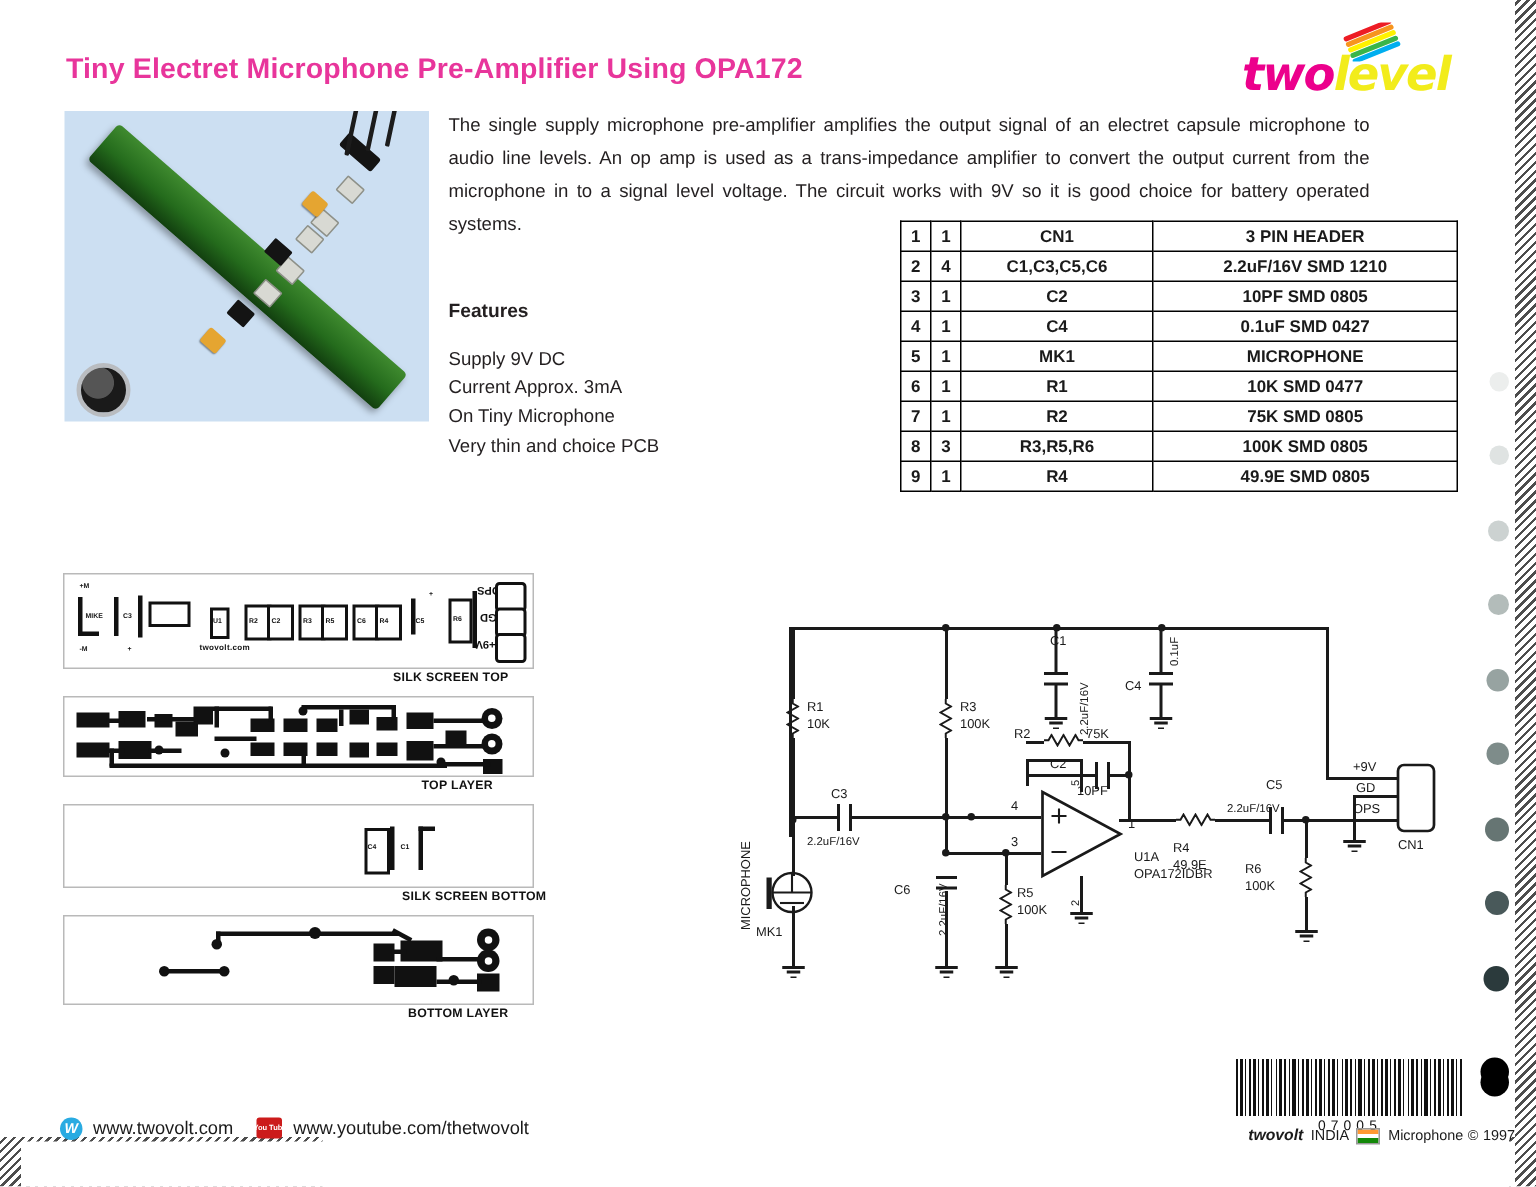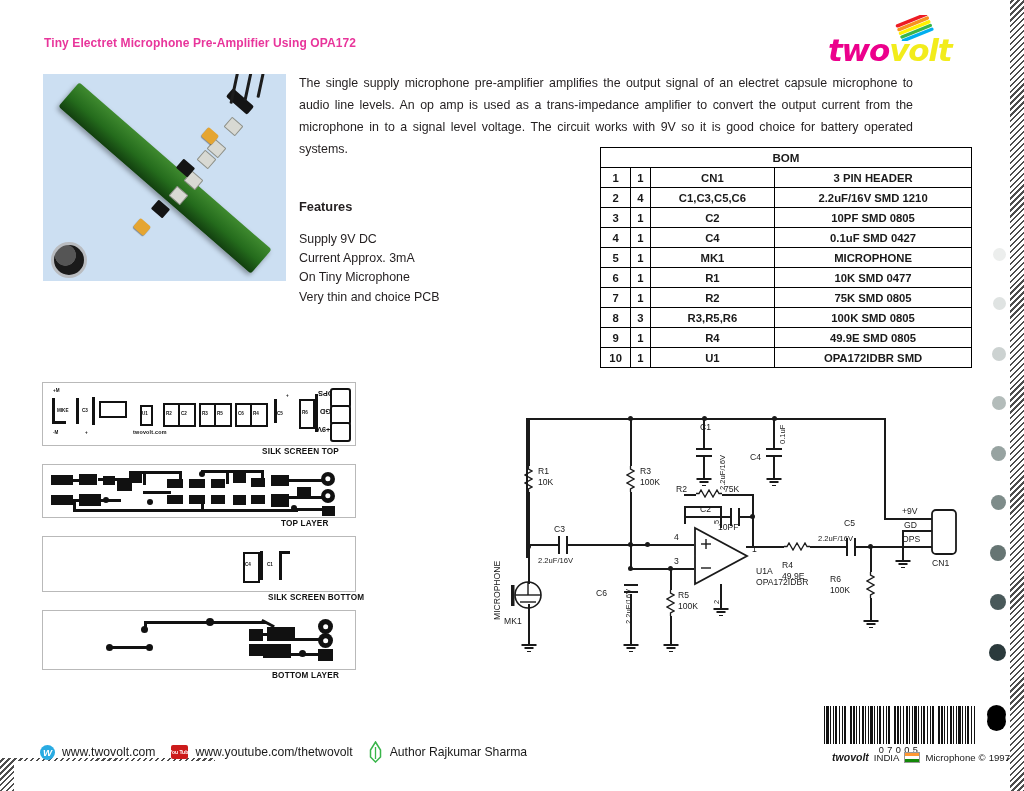--- a/index.html
+++ b/index.html
@@ -8,21 +8,21 @@
 
   
   .hatch{position:absolute;
     background-image:repeating-linear-gradient(135deg,#4d4d4d 0 1.6px,#ffffff 1.6px 4.2px);}
   #hatch-right{right:0;top:0;width:18px;height:791px;}
   #hatch-bottom-left{left:0;bottom:0;width:215px;height:36px;}
   #hatch-cover-a{position:absolute;left:0;top:0;width:1010px;height:758px;background:#fff;}
   #hatch-cover-b{position:absolute;left:14px;bottom:0;width:996px;height:30px;background:#fff;}
 
   
-  #page-title{position:absolute;left:44px;top:36px;font-size:12px;color:#e8359b;
+  #page-title{position:absolute;left:44px;top:36px;font-size:19px;color:#e8359b;
      font-weight:600;letter-spacing:.1px;white-space:nowrap;}
 
   #brand-logo{position:absolute;right:28px;top:18px;width:168px;height:48px;}
   #brand-logo .swoosh{position:absolute;right:56px;top:-3px;width:46px;height:26px;}
   #brand-logo .wordmark{position:absolute;left:0;top:14px;font-size:31px;font-style:italic;
      font-weight:bold;letter-spacing:-1.2px;font-family:"DejaVu Sans",sans-serif;}
   .w-two{color:#ec008c;}
   .w-volt{color:#f2ec1b;}
 
   
@@ -142,21 +142,21 @@
 <div id="brand-logo">
   <svg class="swoosh" viewBox="0 0 46 26">
     <g transform="rotate(-22 23 13)">
       <rect x="4" y="2" width="34" height="3.4" rx="1.7" fill="#ed1c24"></rect>
       <rect x="4" y="6" width="34" height="3.4" rx="1.7" fill="#f7941e"></rect>
       <rect x="4" y="10" width="34" height="3.4" rx="1.7" fill="#fff200"></rect>
       <rect x="4" y="14" width="34" height="3.4" rx="1.7" fill="#39b54a"></rect>
       <rect x="4" y="18" width="34" height="3.4" rx="1.7" fill="#00aeef"></rect>
     </g>
   </svg>
-  <div class="wordmark"><span class="w-two" style="color: rgb(236, 0, 140);">two</span><span class="w-volt" style="color: rgb(242, 236, 27);">volt</span></div>
+  <div class="wordmark"><span class="w-two" style="color: rgb(236, 0, 140);">two</span><span class="w-volt" style="color: rgb(242, 236, 27);">level</span></div>
 </div>
 
 <div id="pcb-photo">
   <div class="board"></div>
   <div class="mic"></div>
   <div class="cap" style="left:92px;top:147px;transform:rotate(41deg);"></div>
   <div class="chip" style="left:110px;top:129px;transform:rotate(41deg);"></div>
   <div class="smd" style="left:128px;top:115px;transform:rotate(41deg);"></div>
   <div class="smd" style="left:143px;top:100px;transform:rotate(41deg);"></div>
   <div class="chip" style="left:135px;top:88px;transform:rotate(41deg);"></div>
@@ -175,23 +175,20 @@
 <div id="features-heading">Features</div>
 <div id="features-list">
   <div>Supply 9V DC</div>
   <div>Current Approx. 3mA</div>
   <div>On Tiny Microphone</div>
   <div>Very thin and choice PCB</div>
 </div>
 
 <table id="bom-table">
   <tbody>
-      <tr>
-    <td class="bom-title" colspan="4">BOM</td>
-  </tr>
   <tr>
         <td>1</td>
         <td>1</td>
         <td>CN1</td>
         <td>3 PIN HEADER</td>
       </tr>
   <tr>
         <td>2</td>
         <td>4</td>
         <td>C1,C3,C5,C6</td>
@@ -231,26 +228,20 @@
         <td>8</td>
         <td>3</td>
         <td>R3,R5,R6</td>
         <td>100K SMD 0805</td>
       </tr>
   <tr>
         <td>9</td>
         <td>1</td>
         <td>R4</td>
         <td>49.9E SMD 0805</td>
-      </tr>
-  <tr>
-        <td>10</td>
-        <td>1</td>
-        <td>U1</td>
-        <td>OPA172IDBR SMD</td>
       </tr>
 </tbody>
   </table>
 
 <div class="pcb-panel" id="panel-silk-top">
   <div class="silk-txt" style="left:10px;top:5px;">+M</div>
   <div class="silk-txt" style="left:10px;top:47px;">-M</div>
   <div class="silk-txt" style="left:42px;top:47px;">+</div>
   <div class="silk-fill" style="left:9px;top:15px;width:3px;height:26px;"></div>
   <div class="silk-fill" style="left:9px;top:38px;width:14px;height:3px;"></div>
@@ -581,27 +572,20 @@
 
 <div id="footer-bar">
   <div class="item">
     <div id="w-icon">W</div>
     <span>www.twovolt.com</span>
   </div>
   <div class="item">
     <div id="yt-icon">You Tube</div>
     <span>www.youtube.com/thetwovolt</span>
   </div>
-  <div class="item">
-    <svg id="pen-icon" viewBox="0 0 13 22">
-      <path d="M6.5 1 L11.5 9 L11.5 16 L6.5 21 L1.5 16 L1.5 9 Z" fill="none" stroke="#39b54a" stroke-width="1.5"></path>
-      <line x1="6.5" y1="6" x2="6.5" y2="18" stroke="#39b54a" stroke-width="1.3"></line>
-    </svg>
-    <span>Author Rajkumar Sharma</span>
-  </div>
 </div>
 
 <div id="barcode-block">
   <div id="barcode"></div>
   <div id="barcode-number">07005</div>
 </div>
 <div id="big-dot"></div>
 
 <div id="copyright-line">
   <span class="cw">twovolt</span>

